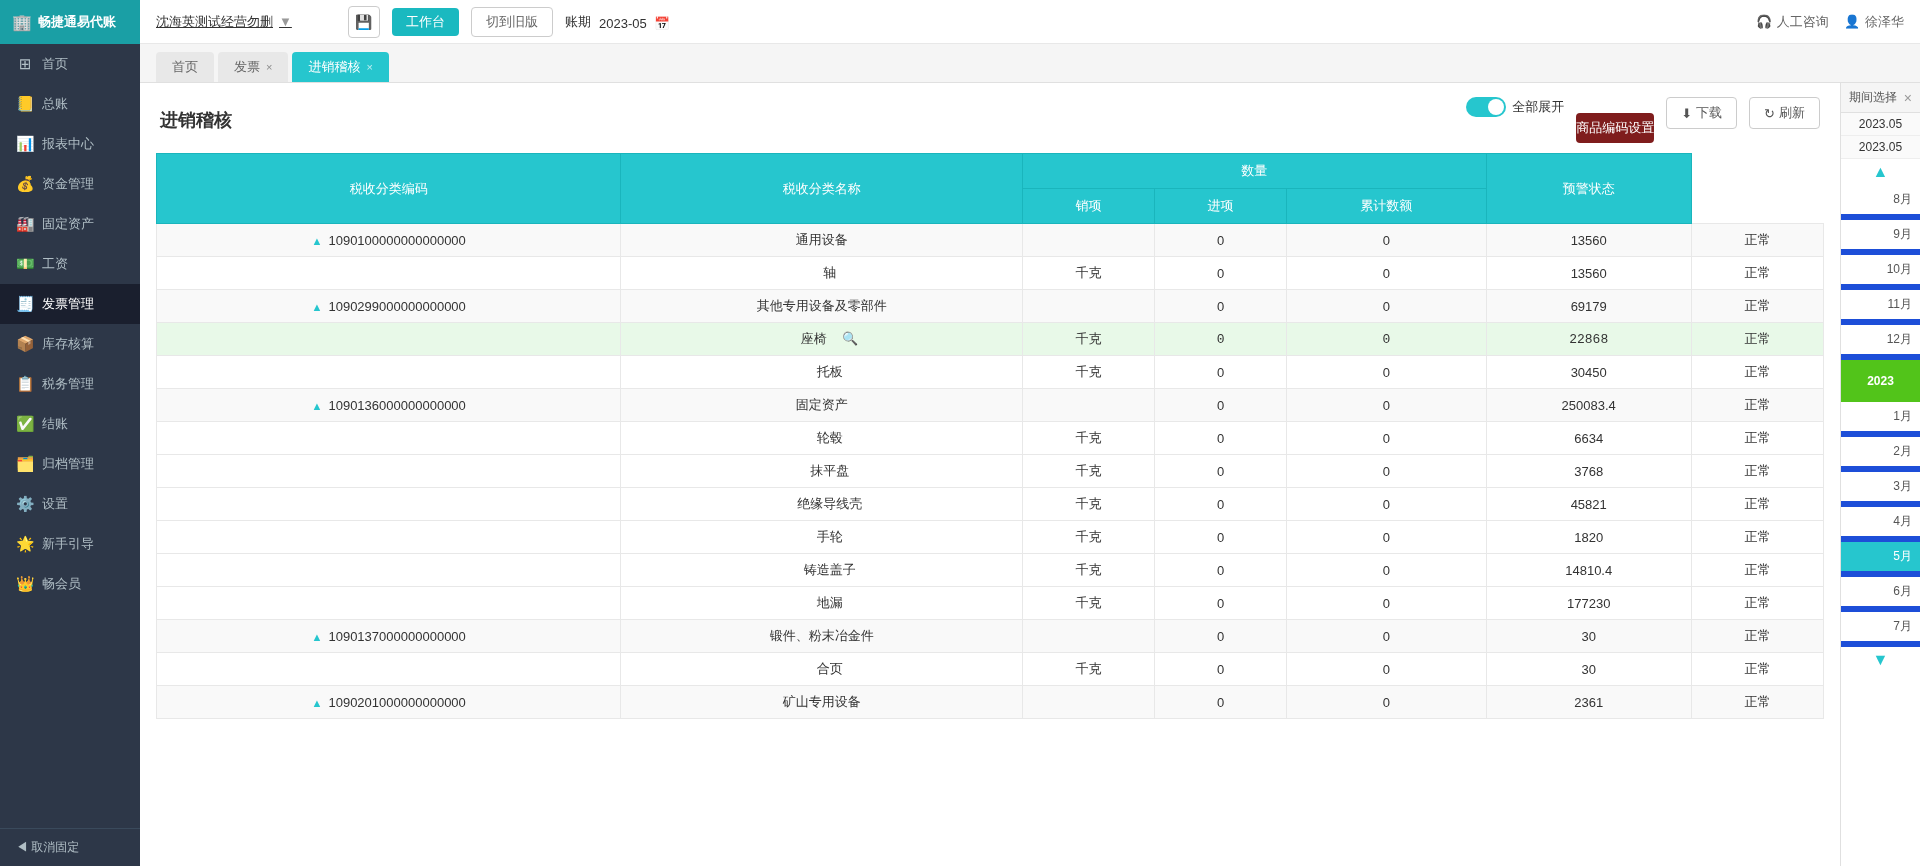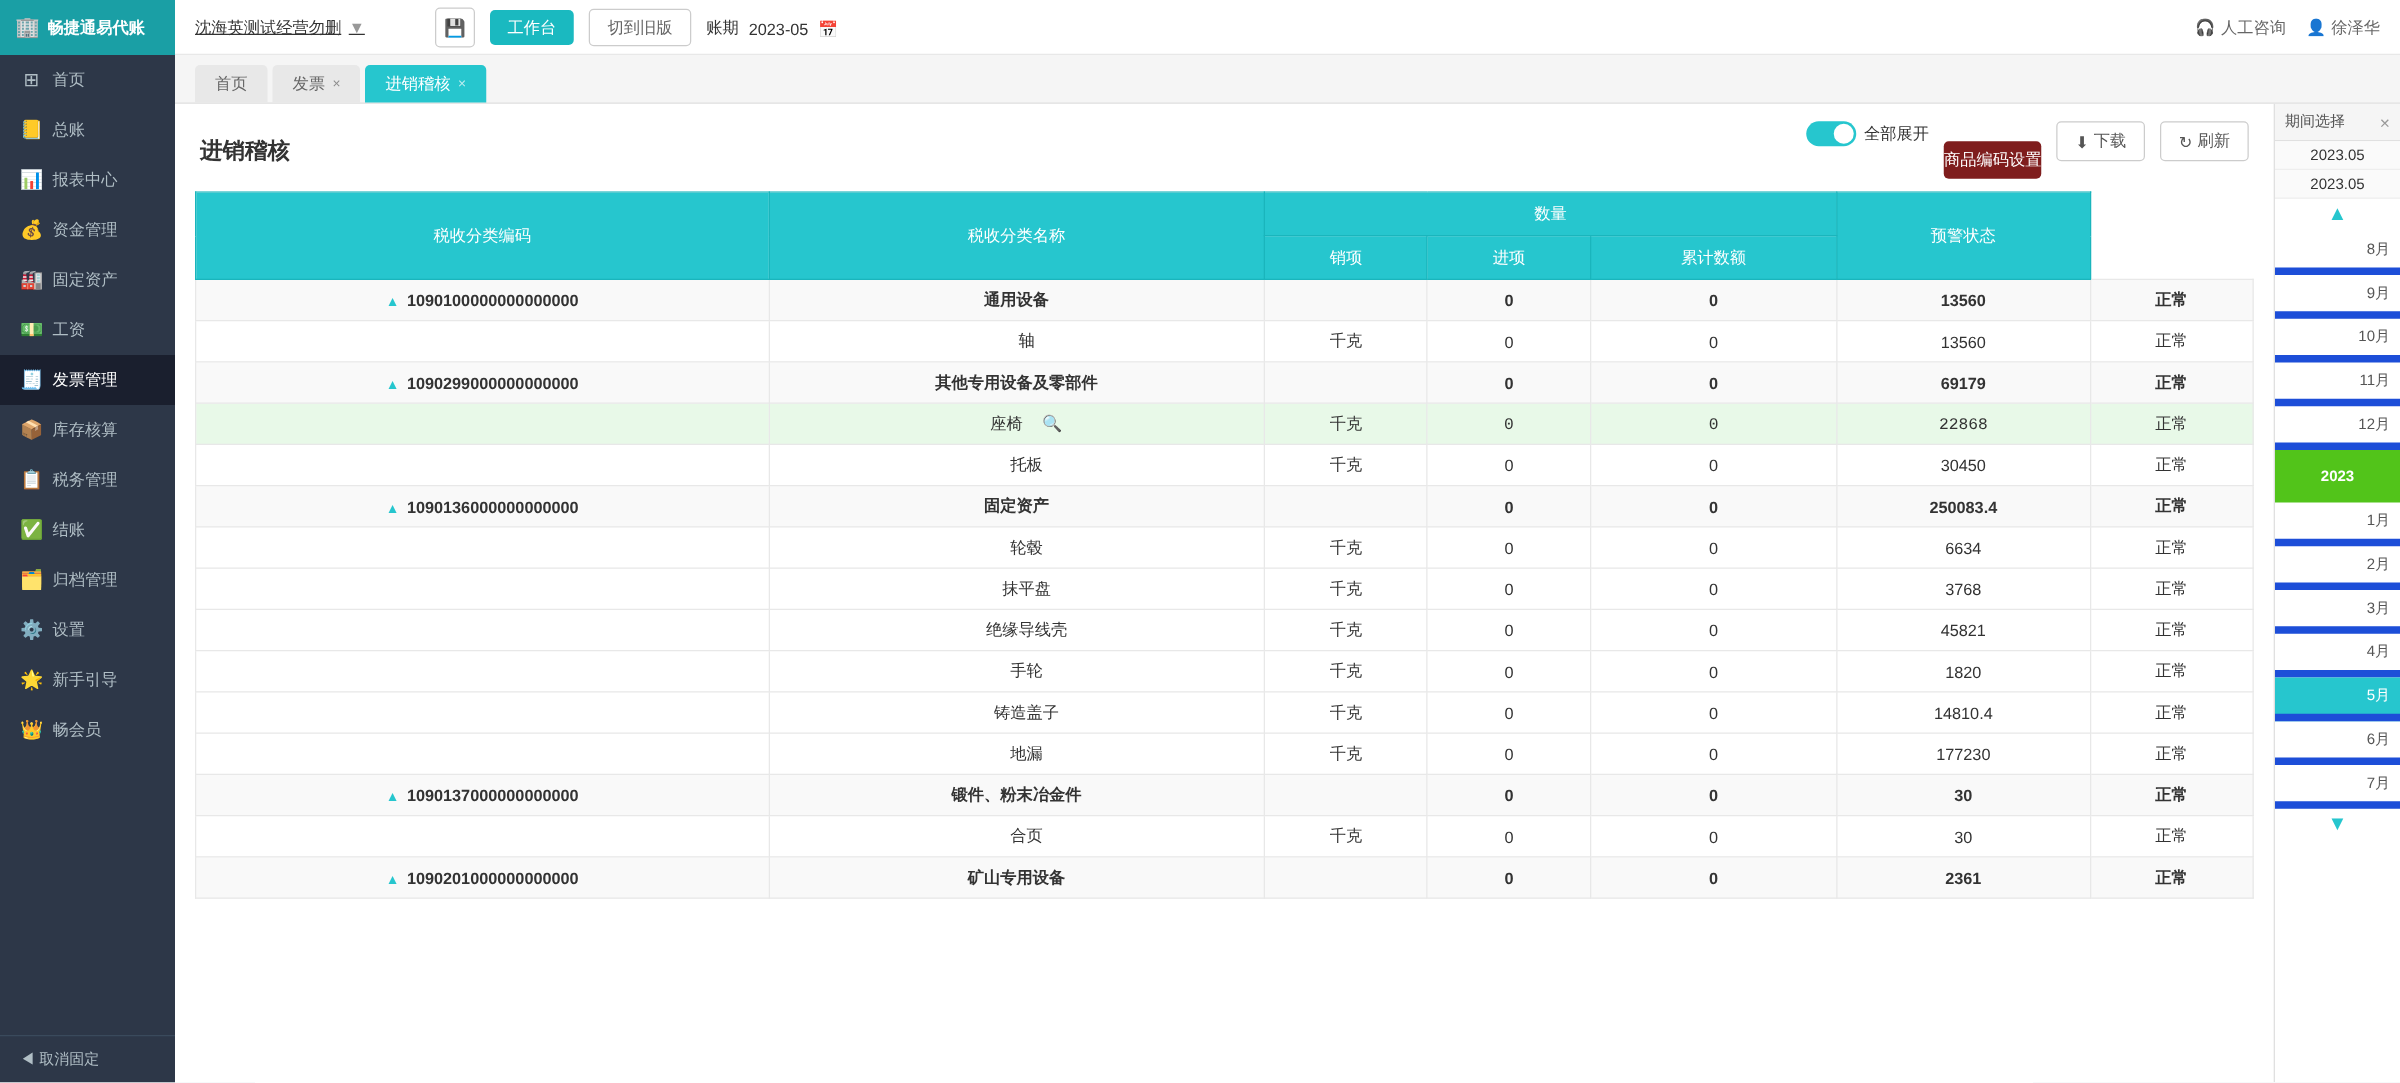--- a/index.html
+++ b/index.html
@@ -245,21 +245,21 @@
       font-weight: normal;
     }
     .data-table td {
       padding: 7px 12px;
       border: 1px solid #e8e8e8;
       color: #333;
       text-align: center;
     }
     .data-table tr.group-row td {
       background: #f9f9f9;
-      font-weight: bold;
+      font-weight: normal;
     }
     .data-table tr.child-row td {
       background: white;
     }
     .data-table tr.highlight-row td {
       background: #e8f9e8;
       font-family: Liberation Mono, monospace;
     }
     .expand-icon {
       color: #26c6ce;
@@ -267,21 +267,21 @@
       font-size: 11px;
     }
     .td-left { text-align: left; }
     .search-icon-cell {
       color: #999;
       font-size: 13px;
     }
 
     
     .period-panel {
-      width: 101px;
+      width: 80px;
       background: white;
       border-left: 1px solid #e0e0e0;
       display: flex;
       flex-direction: column;
       font-size: 12px;
       flex-shrink: 0;
       overflow: hidden;
     }
     .period-panel-header {
       background: #f5f5f5;

